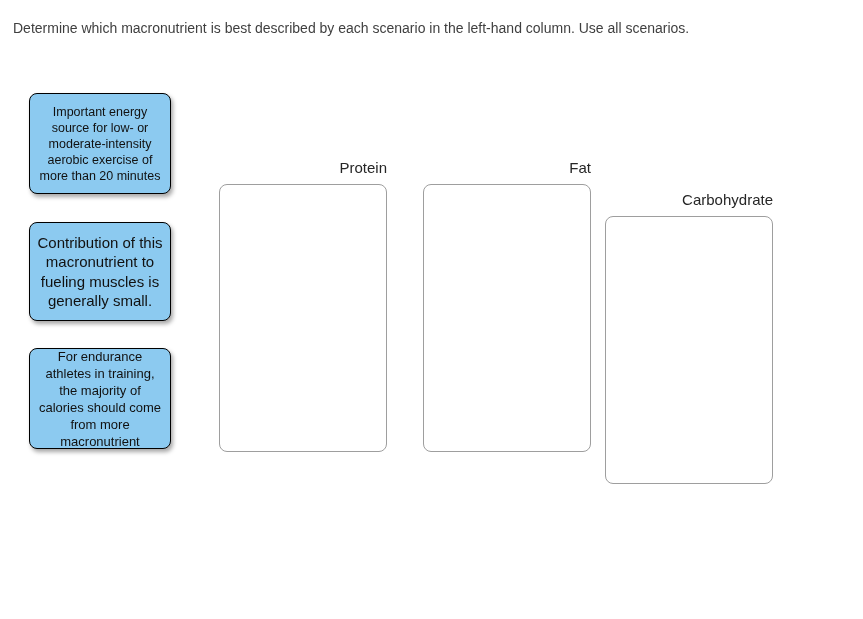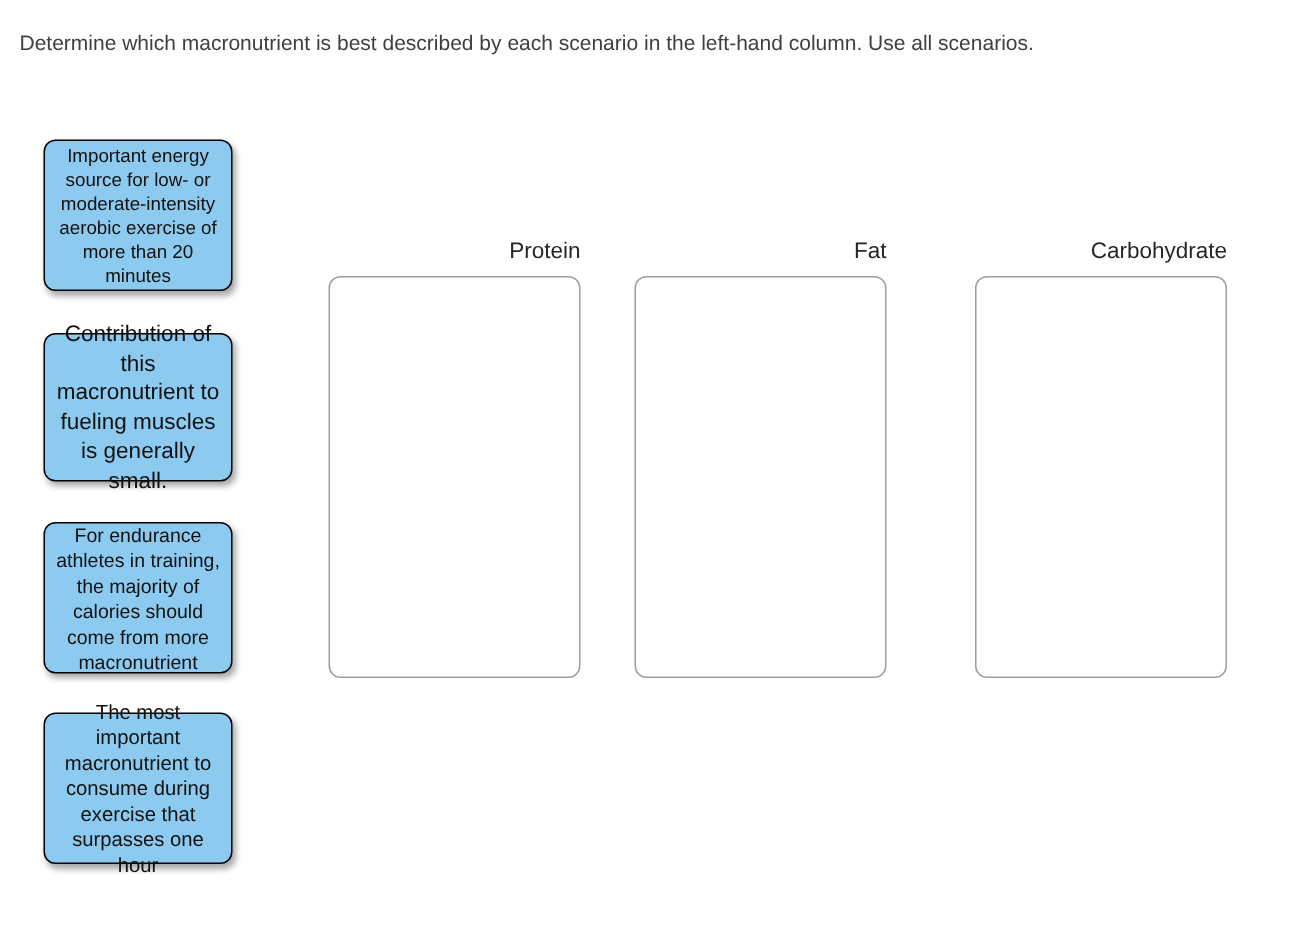--- a/index.html
+++ b/index.html
@@ -28,21 +28,21 @@
     position: absolute;
     left: 13px;
     top: 18px;
     font-size: 14px;
     line-height: 20px;
     color: var(--title-text);
   }
   .scenario-card {
     position: absolute;
     left: 29px;
-    width: 126px;
+    width: 142px;
     background: var(--card-bg);
     border: 1.5px solid var(--card-border);
     border-radius: 8px;
     box-shadow: 2px 3px 4px rgba(0,0,0,0.35);
     display: flex;
     align-items: center;
     justify-content: center;
     text-align: center;
     padding: 4px 6px;
     color: var(--card-text);
@@ -54,21 +54,21 @@
   .card-2 { top: 348px; height: 101px; font-size: 13px;   line-height: 17px;   }
   .card-3 { top: 475px; height: 101px; font-size: 13.5px; line-height: 17px;   }
   .dropzone-group {
     position: absolute;
     top: 158px;
     width: 168px;
     height: 296px;
   }
   .zone-0 { left: 219px; }
   .zone-1 { left: 423px; }
-  .zone-2 { left: 650px; }
+  .zone-2 { left: 605px; margin-top: 32px; }
   .category-label {
     display: block;
     width: 100%;
     height: 20px;
     line-height: 20px;
     text-align: right;
     font-size: 15px;
     color: var(--header-text);
   }
   .dropzone-box {
@@ -94,23 +94,20 @@
   </div>
 
   <div class="scenario-card card-1">
     <span class="card-text">Contribution of this macronutrient to fueling muscles is generally small.</span>
   </div>
 
   <div class="scenario-card card-2">
     <span class="card-text">For endurance athletes in training, the majority of calories should come from more macronutrient</span>
   </div>
 
-  <div class="scenario-card card-3">
-    <span class="card-text">The most important macronutrient to consume during exercise that surpasses one hour</span>
-  </div>
 
   <div class="dropzone-group zone-0">
     <span class="category-label">Protein</span>
     <div class="dropzone-box"></div>
   </div>
 
   <div class="dropzone-group zone-1">
     <span class="category-label">Fat</span>
     <div class="dropzone-box"></div>
   </div>

